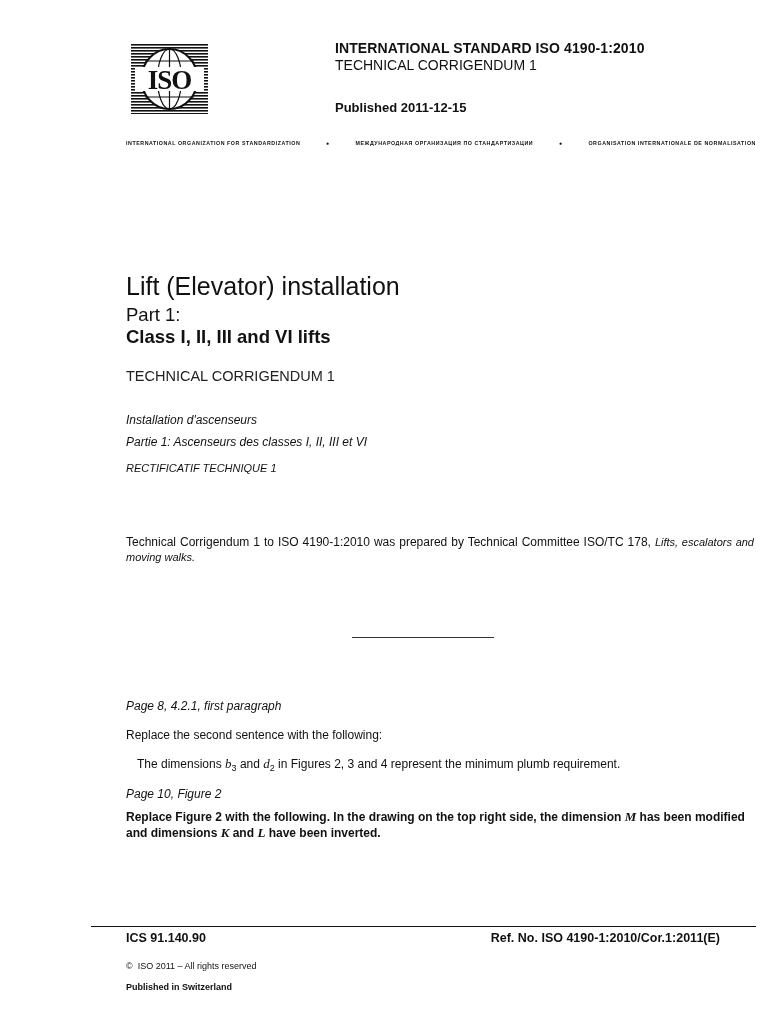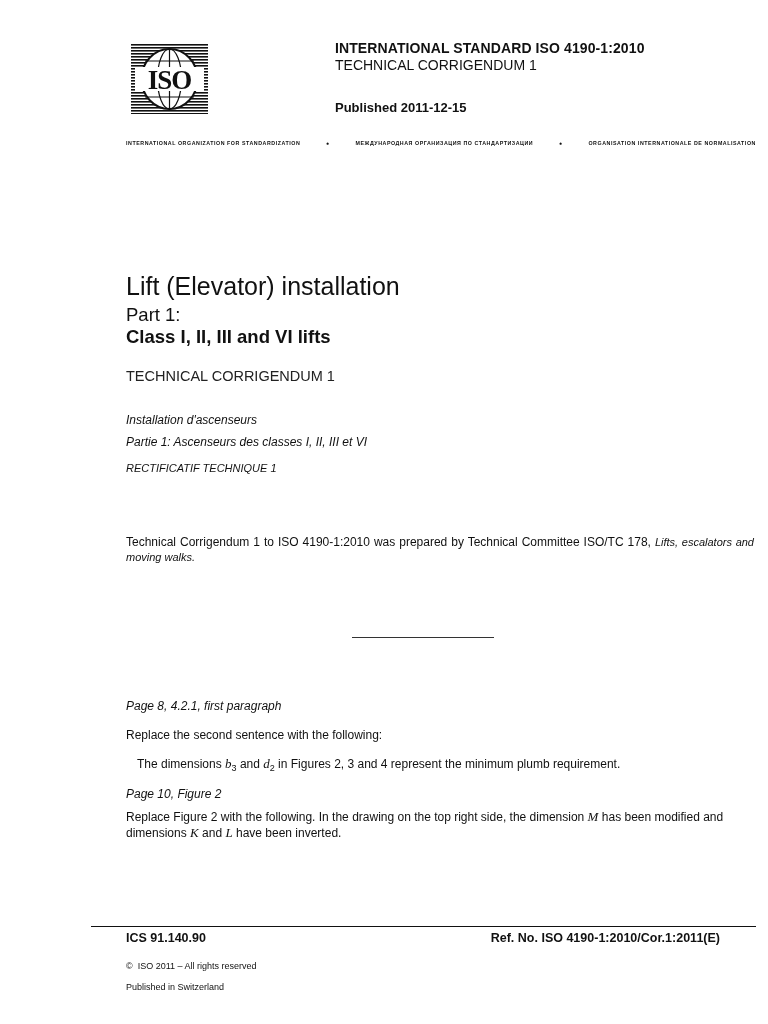--- a/index.html
+++ b/index.html
@@ -21,26 +21,26 @@
     .fr3 { left: 91px; top: 462px; font-size: 11px; font-style: italic; white-space: nowrap; }
     .intro { left: 91px; top: 535px; width: 628px; font-size: 12px; line-height: 15px; text-align: justify; text-align-last: left; }
     .intro i { font-size: 11px; }
     .sep { left: 352px; top: 637px; width: 107px; height: 0; border-top: 1.5px solid #333; }
     .p1h { left: 91px; top: 699px; font-size: 12px; font-style: italic; white-space: nowrap; }
     .p1t { left: 91px; top: 728px; font-size: 12px; white-space: nowrap; }
     .p1s { left: 102px; top: 756px; font-size: 12px; white-space: nowrap; }
     .math { font-family: "Liberation Serif", serif; font-style: italic; font-size: 13px; }
     sub { font-size: 9px; vertical-align: -3px; line-height: 0; }
     .p2h { left: 91px; top: 787px; font-size: 12px; font-style: italic; white-space: nowrap; }
-    .p2t { left: 91px; top: 809px; width: 630px; font-size: 12px; line-height: 15px; }
+    .p2t { left: 91px; top: 809px; width: 630px; font-size: 12px; line-height: 15px; font-weight: bold; }
     .footer-rule { left: 91px; top: 926px; width: 630px; height: 0; border-top: 1.5px solid #111; }
     .ics { left: 91px; top: 931px; font-size: 12.5px; font-weight: bold; white-space: nowrap; }
     .ref { right: 48px; top: 931px; font-size: 12.5px; font-weight: bold; white-space: nowrap; }
     .copy { left: 91px; top: 961px; font-size: 9px; white-space: nowrap; }
-    .swiss { left: 91px; top: 982px; font-size: 9px; white-space: nowrap; }
+    .swiss { left: 91px; top: 982px; font-size: 9px; white-space: nowrap; font-weight: bold; }
   </style>
 </head>
 <body>
 
 <div class="abs logo">
   <svg width="77" height="70" viewBox="0 0 77 70">
     <defs>
       <pattern id="stripes" width="77" height="3" patternUnits="userSpaceOnUse">
         <rect x="0" y="0" width="77" height="1.6" fill="#111"></rect>
       </pattern>

